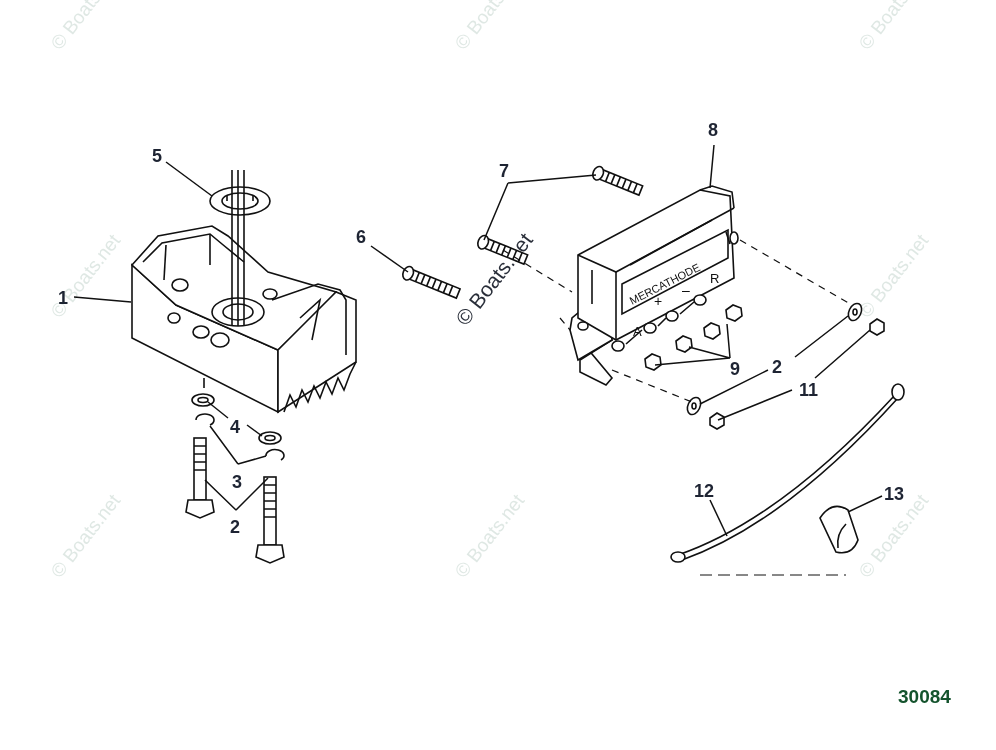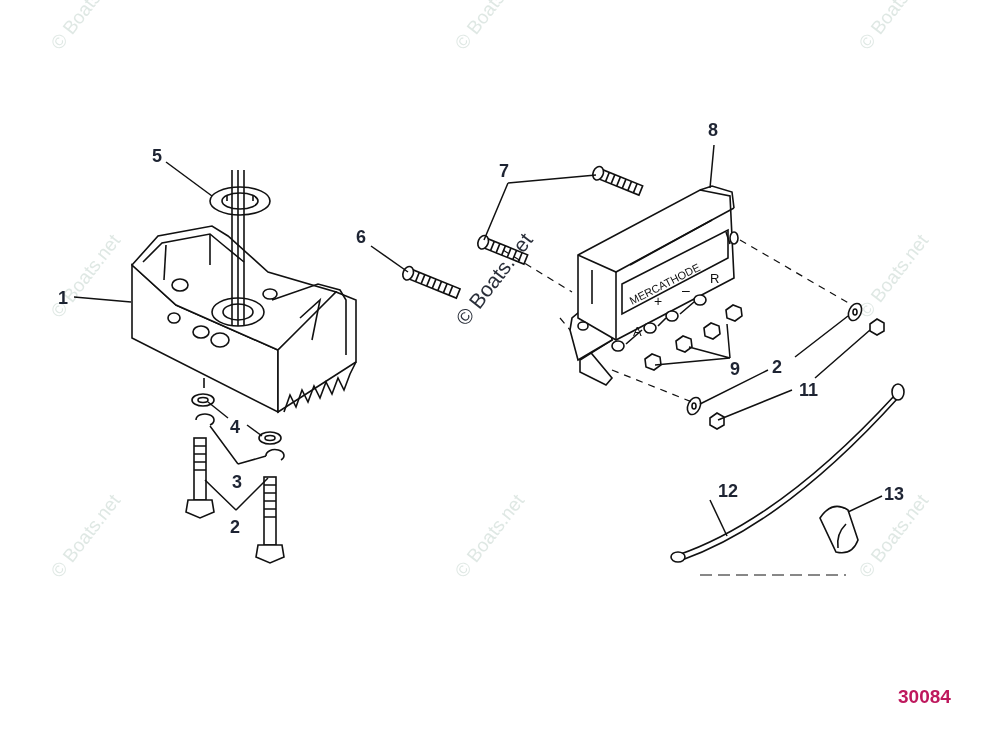--- a/index.html
+++ b/index.html
@@ -2,21 +2,21 @@
 <html><head>
 <meta charset="utf-8">
 <style>
   html, body { margin: 0; padding: 0; background: #ffffff; }
   body { width: 996px; height: 750px; position: relative; overflow: hidden;
          font-family: "Liberation Sans", sans-serif; }
   #diagram { position: absolute; left: 0; top: 0; width: 996px; height: 750px; }
   .callout { position: absolute; font-family: "Liberation Sans", sans-serif;
              font-weight: bold; font-size: 18px; color: #1e2433; line-height: 1; }
   .fig-num { position: absolute; font-family: "Liberation Sans", sans-serif;
-             font-weight: bold; font-size: 19px; color: #be185d; }
+             font-weight: bold; font-size: 19px; color: #14532d; }
   .wm { position: absolute; font-family: "Liberation Sans", sans-serif;
         font-size: 19px; color: #dfe8e4; transform: rotate(-52deg);
         transform-origin: left bottom; white-space: nowrap; }
   .wm-strong { color: #2a2f3a; font-size: 21px; }
   svg .ln { stroke: #111; stroke-width: 1.6; fill: none; }
   svg .lead { stroke: #111; stroke-width: 1.5; fill: none; }
   svg .dash { stroke: #111; stroke-width: 1.2; fill: none; stroke-dasharray: 7 6; }
   svg .part { stroke: #111; stroke-width: 1.6; fill: #fff; }
 </style>
 </head>
@@ -194,16 +194,16 @@
 <div class="callout" style="left:230px; top:518px;">2</div>
 <div class="callout" style="left:232px; top:473px;">3</div>
 <div class="callout" style="left:230px; top:418px;">4</div>
 <div class="callout" style="left:152px; top:147px;">5</div>
 <div class="callout" style="left:356px; top:228px;">6</div>
 <div class="callout" style="left:499px; top:162px;">7</div>
 <div class="callout" style="left:708px; top:121px;">8</div>
 <div class="callout" style="left:730px; top:360px;">9</div>
 <div class="callout" style="left:772px; top:358px;">2</div>
 <div class="callout" style="left:799px; top:360px;margin-top:21px;">11</div>
-<div class="callout" style="left:694px; top:482px;margin-left:24px;">12</div>
+<div class="callout" style="left:694px; top:482px;">12</div>
 <div class="callout" style="left:884px; top:485px;">13</div>
 
 <div class="fig-num" style="left:898px; top:686px;">30084</div>
 
 </body></html>

